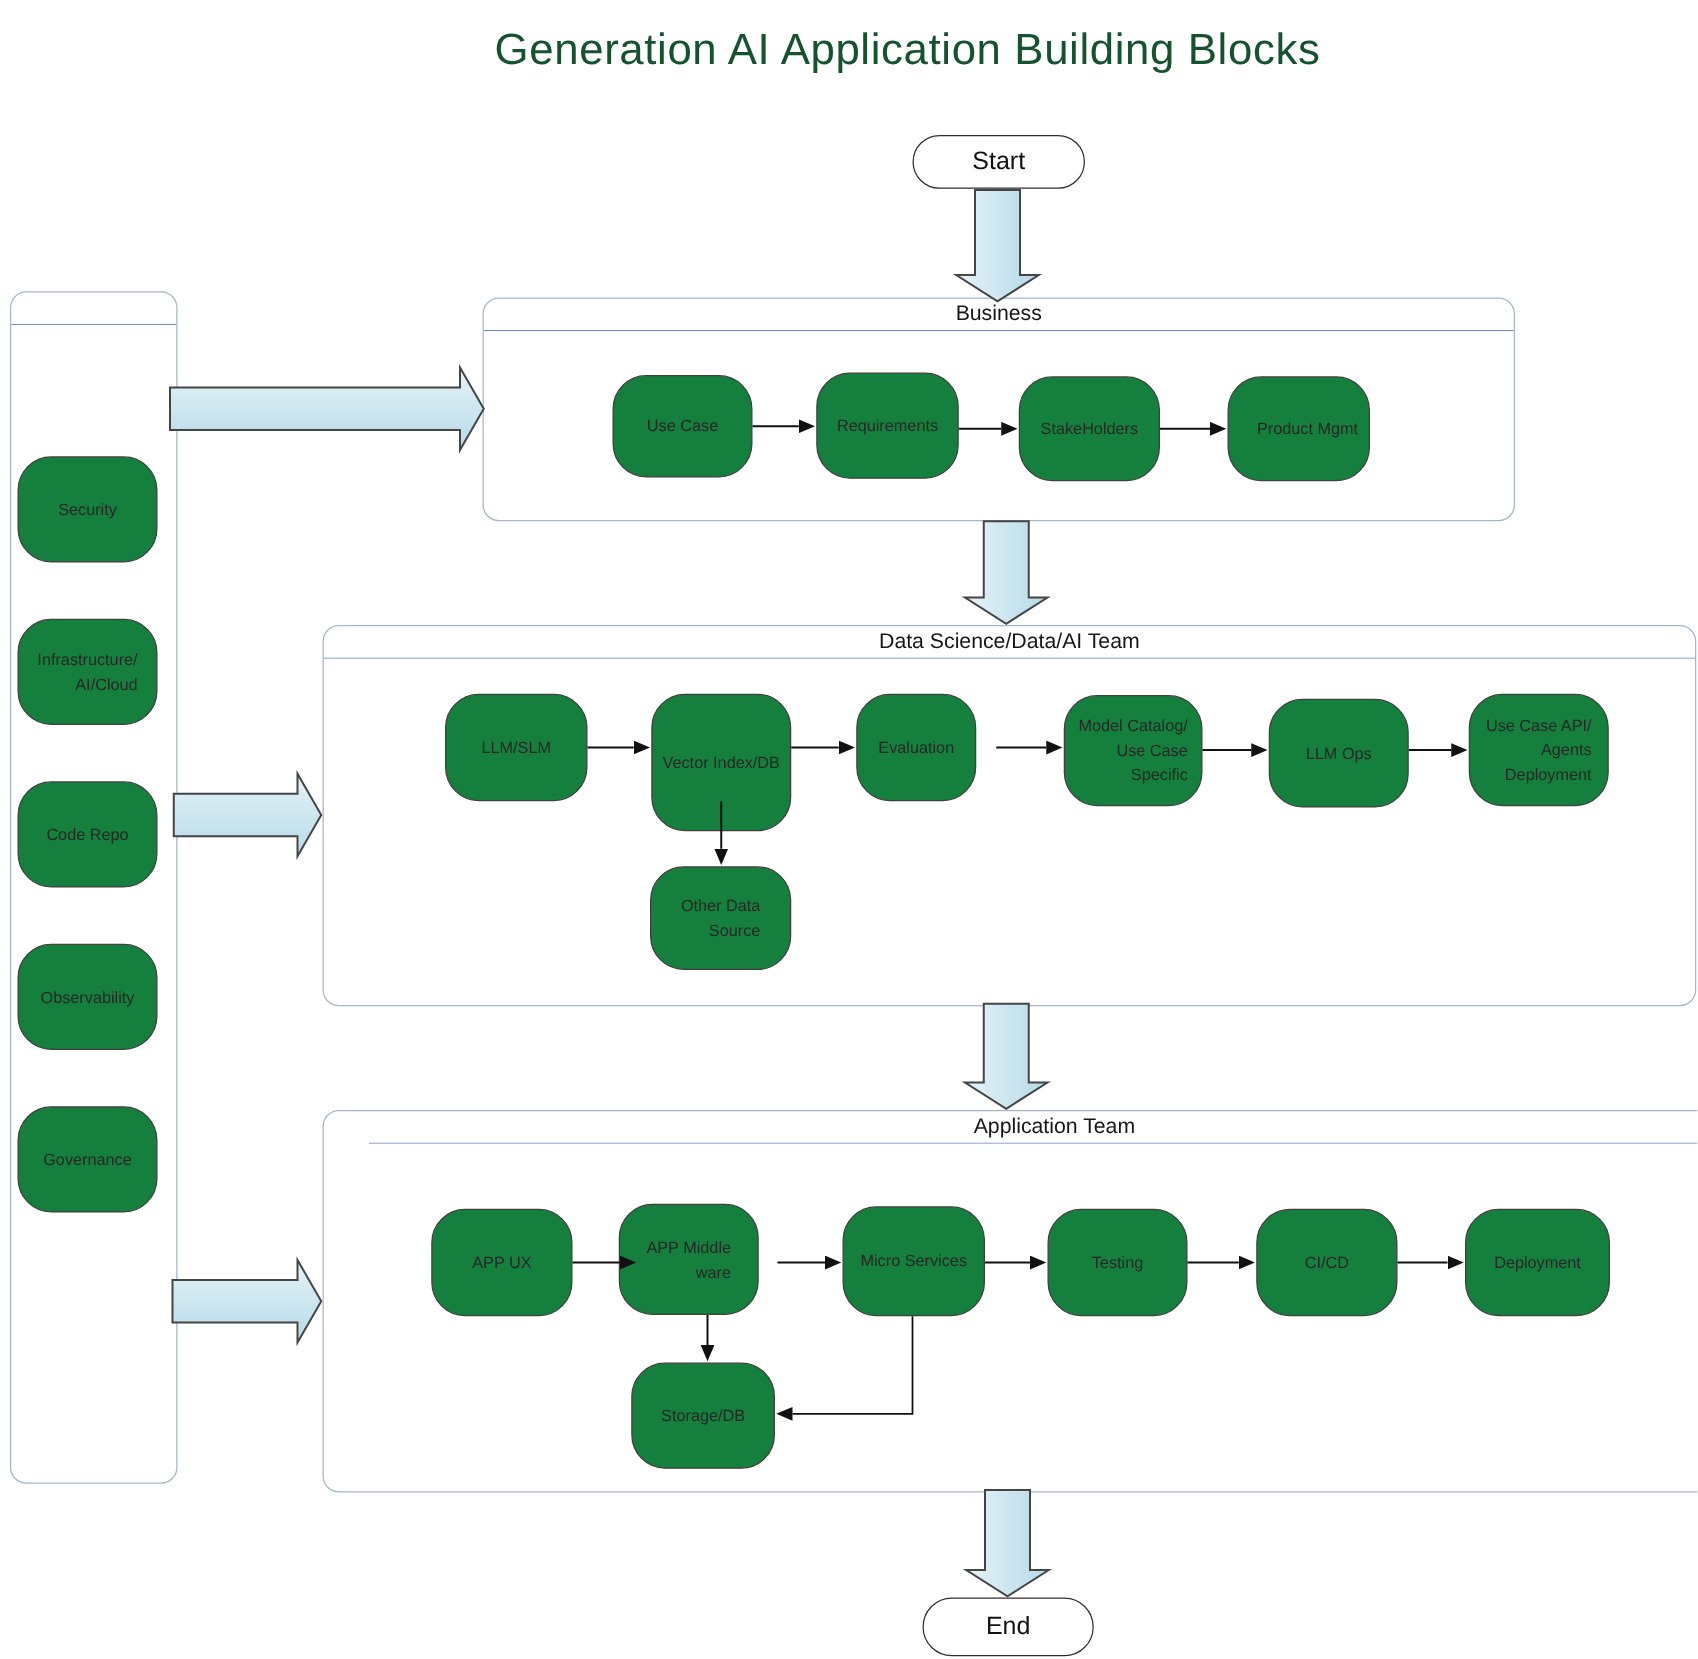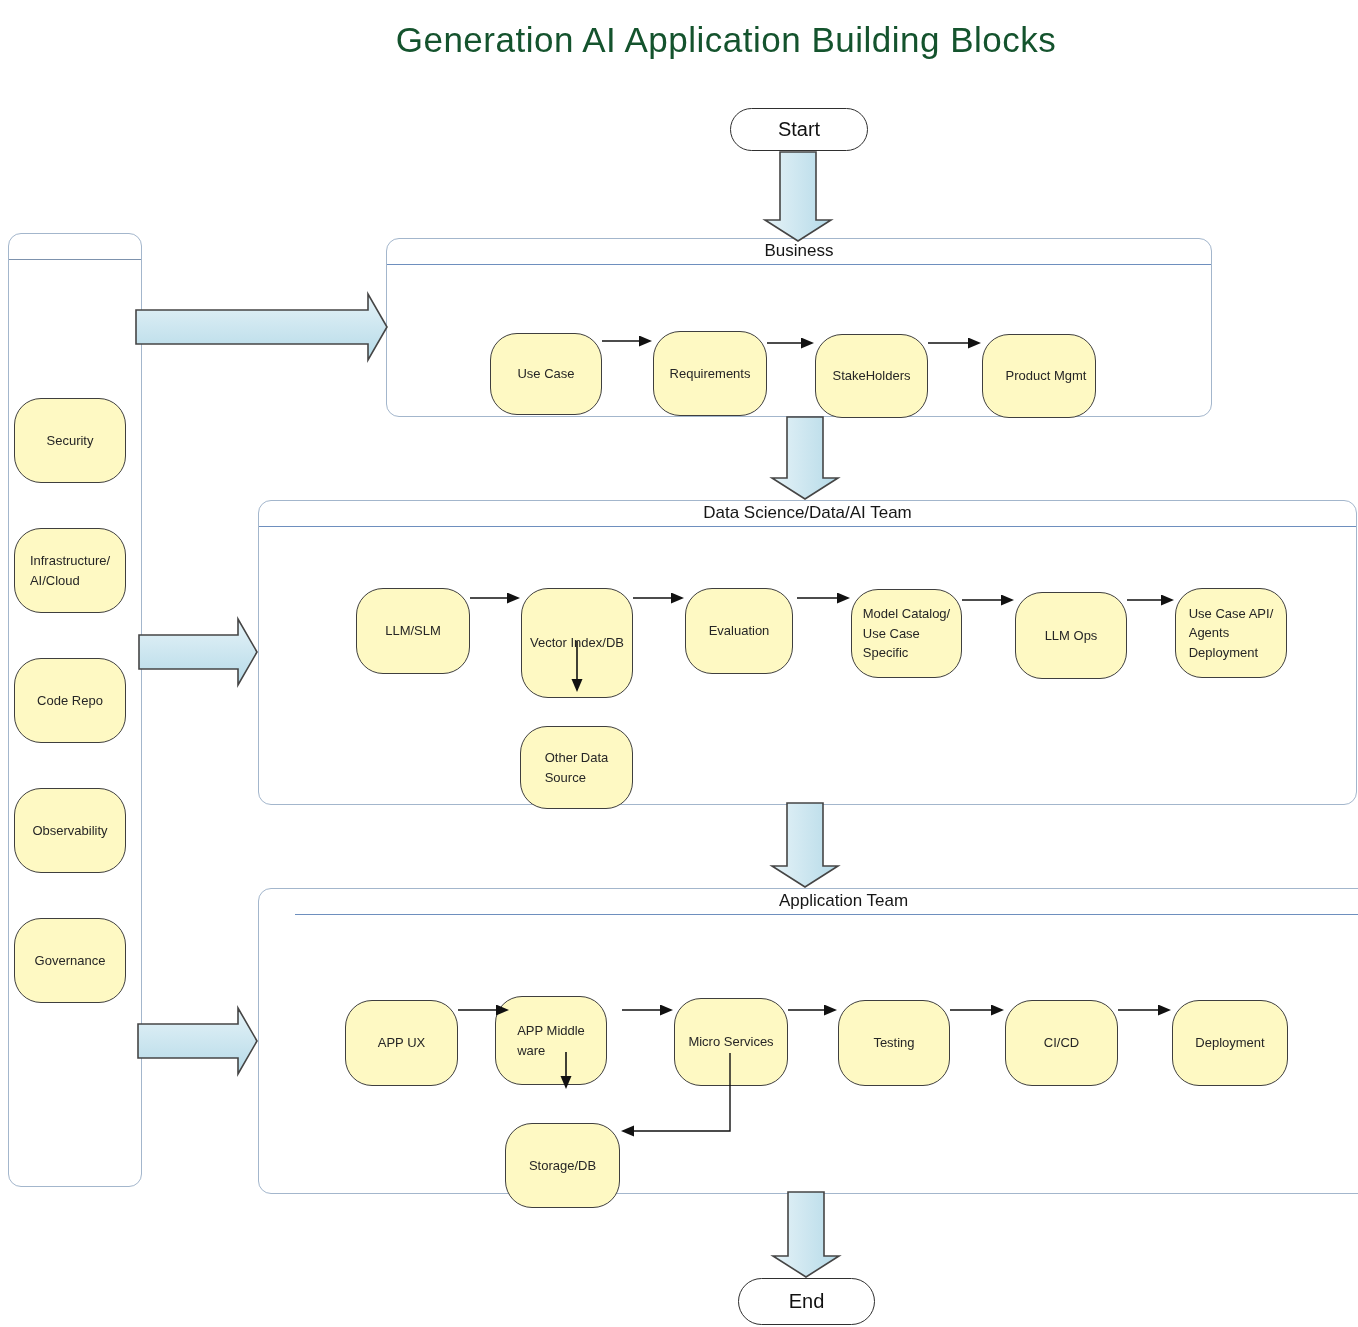--- a/index.html
+++ b/index.html
@@ -20,42 +20,41 @@
     border-bottom:1.7px solid #6e8fbe;border-radius:13px 13px 0 0;
   }
   #sec-business{left:386px;top:238px;width:824px;height:177px;}
   #sec-ds{left:258px;top:500px;width:1097px;height:303px;}
   #sec-app{left:258px;top:888px;width:1097px;height:304px;padding-left:36px;}
   #sidebar{left:8px;top:233px;width:132px;height:952px;}
   #sidebar .section-header{border-bottom:1.5px solid #7d92ad;}
   
   .node{
     position:absolute;display:flex;align-items:center;justify-content:center;
-    text-align:left;background:#fef9c3;border:1.4px solid #3f3f3f;border-radius:27px;
+    text-align:right;background:#15803d;border:1.4px solid #3f3f3f;border-radius:27px;
     font-size:13px;line-height:1.5;color:#262626;white-space:pre-line;padding:2px;
     box-sizing:border-box;
-    margin-top:33px;
   }
   
   .terminal{
     position:absolute;display:flex;align-items:center;justify-content:center;
     background:#ffffff;border:1.6px solid #2f2f2f;border-radius:24px;
     font-size:20px;color:#111;box-sizing:border-box;
   }
   #t-start{left:730px;top:108px;width:138px;height:43px;}
   #t-end{left:738px;top:1278px;width:137px;height:47px;}
   
   #n-usecase{left:490px;top:300px;width:112px;height:82px;}
   #n-requirements{left:653px;top:298px;width:114px;height:85px;}
   #n-stakeholders{left:815px;top:301px;width:113px;height:84px;}
   #n-productmgmt{left:982px;top:301px;width:114px;height:84px;padding-left:16px;}
   
   #n-llmslm{left:356px;top:555px;width:114px;height:86px;}
   #n-vectorindex{left:521px;top:555px;width:112px;height:110px;}
-  #n-evaluation{left:685px;top:555px;width:108px;height:86px;}
+  #n-evaluation{left:685px;top:555px;width:96px;height:86px;}
   #n-modelcatalog{left:851px;top:556px;width:111px;height:89px;}
   #n-llmops{left:1015px;top:559px;width:112px;height:87px;}
   #n-usecaseapi{left:1175px;top:555px;width:112px;height:90px;}
   #n-otherdata{left:520px;top:693px;width:113px;height:83px;}
   
   #n-appux{left:345px;top:967px;width:113px;height:86px;}
   #n-appmiddle{left:495px;top:963px;width:112px;height:89px;}
   #n-microservices{left:674px;top:965px;width:114px;height:88px;}
   #n-testing{left:838px;top:967px;width:112px;height:86px;}
   #n-cicd{left:1005px;top:967px;width:113px;height:86px;}

